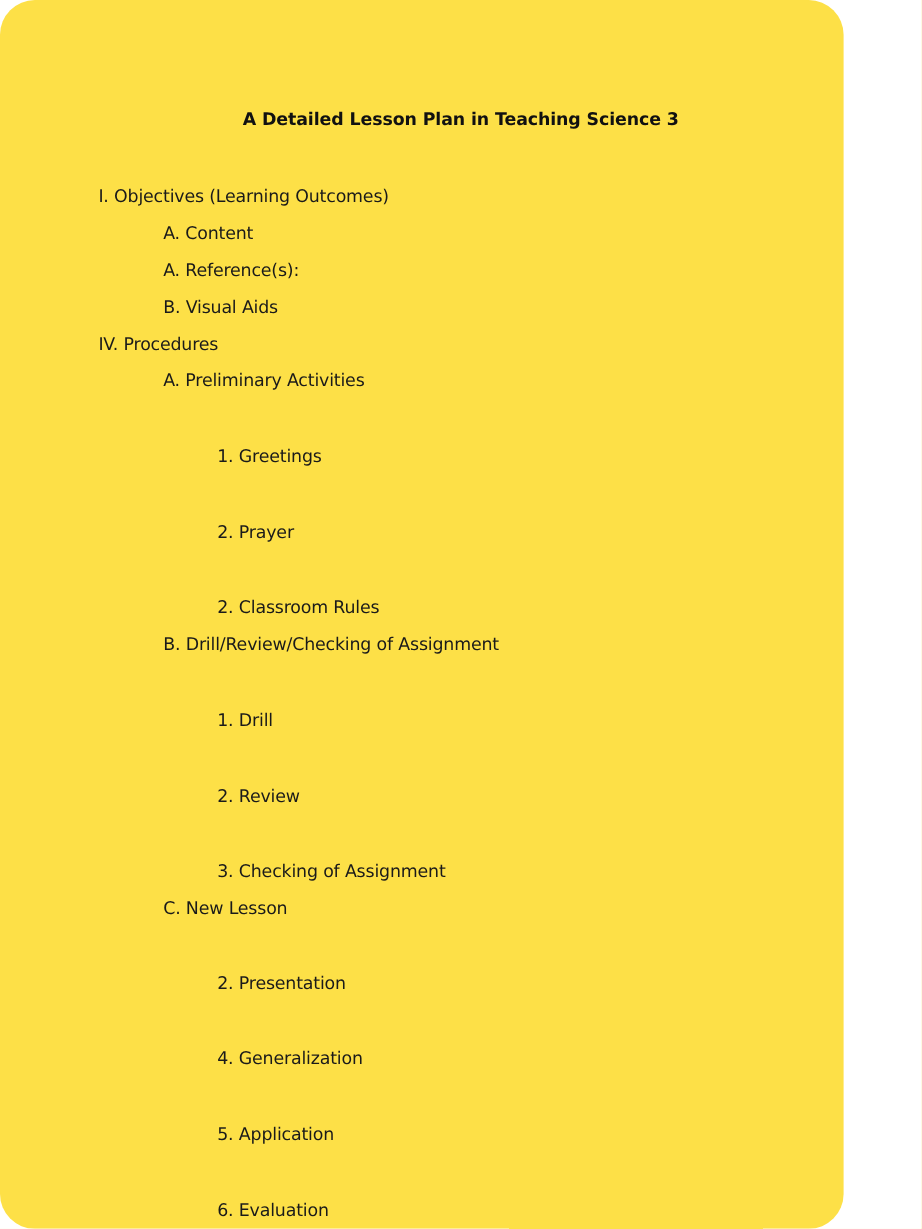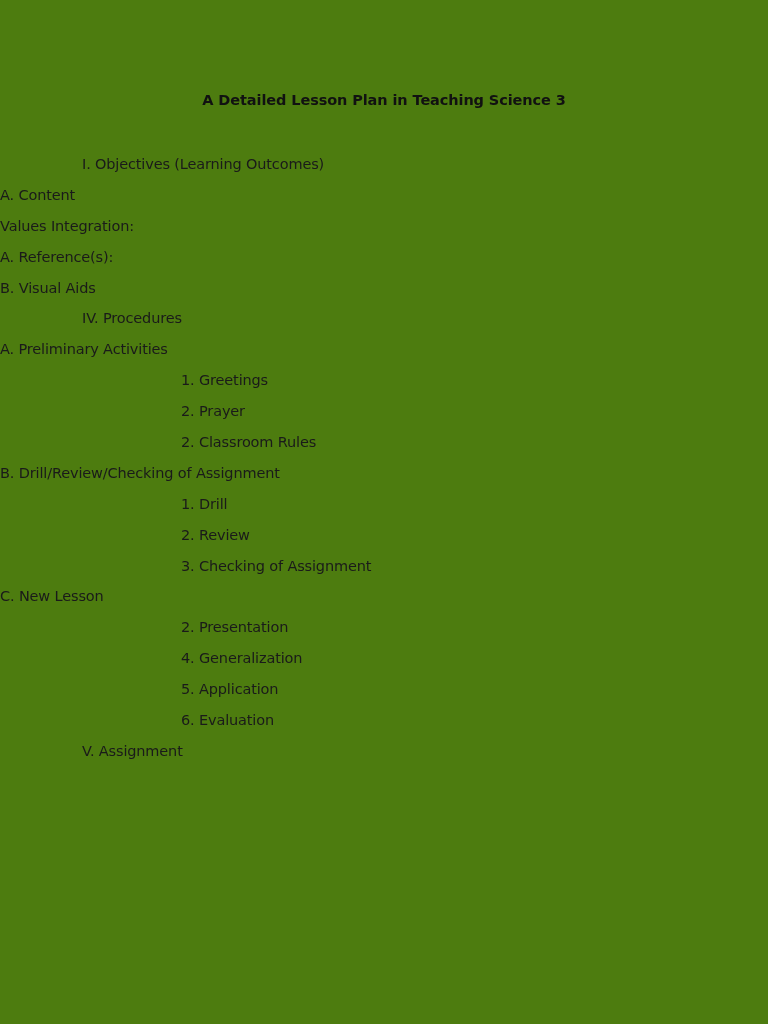--- a/index.html
+++ b/index.html
@@ -11,22 +11,23 @@
       width: 768px;
       height: 1024px;
       position: relative;
       overflow: hidden;
       font-family: "DejaVu Sans", "Liberation Sans", sans-serif;
       color: #1a1a1a;
     }
     .page {
       position: absolute;
       left: 0; top: 0;
-      width: 768px; height: 1024px;
-      background: #4d7c0f;
+      width: 703px; height: 1024px;
+      background: #fde047;
+      border-radius: 29px;
     }
     .title {
       position: absolute;
       top: 92px;
       left: 0;
       width: 768px;
       text-align: center;
       font-weight: bold;
       font-size: 14.5px;
       letter-spacing: -0.1px;
@@ -43,33 +44,32 @@
     }
     .line {
       height: 30.9px;
       line-height: 22px;
       font-size: 14.5px;
       white-space: nowrap;
       color: #1a1a1a;
       letter-spacing: -0.15px;
     }
     .lvl0 { padding-left: 82px; }
-    .lvl1 { }
-    .lvl2 { padding-left: 181px; }
+    .lvl1 { padding-left: 136px; }
+    .lvl2 { padding-left: 181px; margin-top: 32px; }
   </style>
 </head>
 <body>
 
 <div class="page">
   <div class="title">A Detailed Lesson Plan in Teaching Science 3</div>
 
   <ul class="outline">
     <li class="line lvl0">I. Objectives (Learning Outcomes)</li>
     <li class="line lvl1">A. Content</li>
-    <li class="line lvl1">Values Integration:</li>
     <li class="line lvl1">A. Reference(s):</li>
     <li class="line lvl1">B. Visual Aids</li>
     <li class="line lvl0">IV. Procedures</li>
     <li class="line lvl1">A. Preliminary Activities</li>
     <li class="line lvl2">1. Greetings</li>
     <li class="line lvl2">2. Prayer</li>
     <li class="line lvl2">2. Classroom Rules</li>
     <li class="line lvl1">B. Drill/Review/Checking of Assignment</li>
     <li class="line lvl2">1. Drill</li>
     <li class="line lvl2">2. Review</li>

